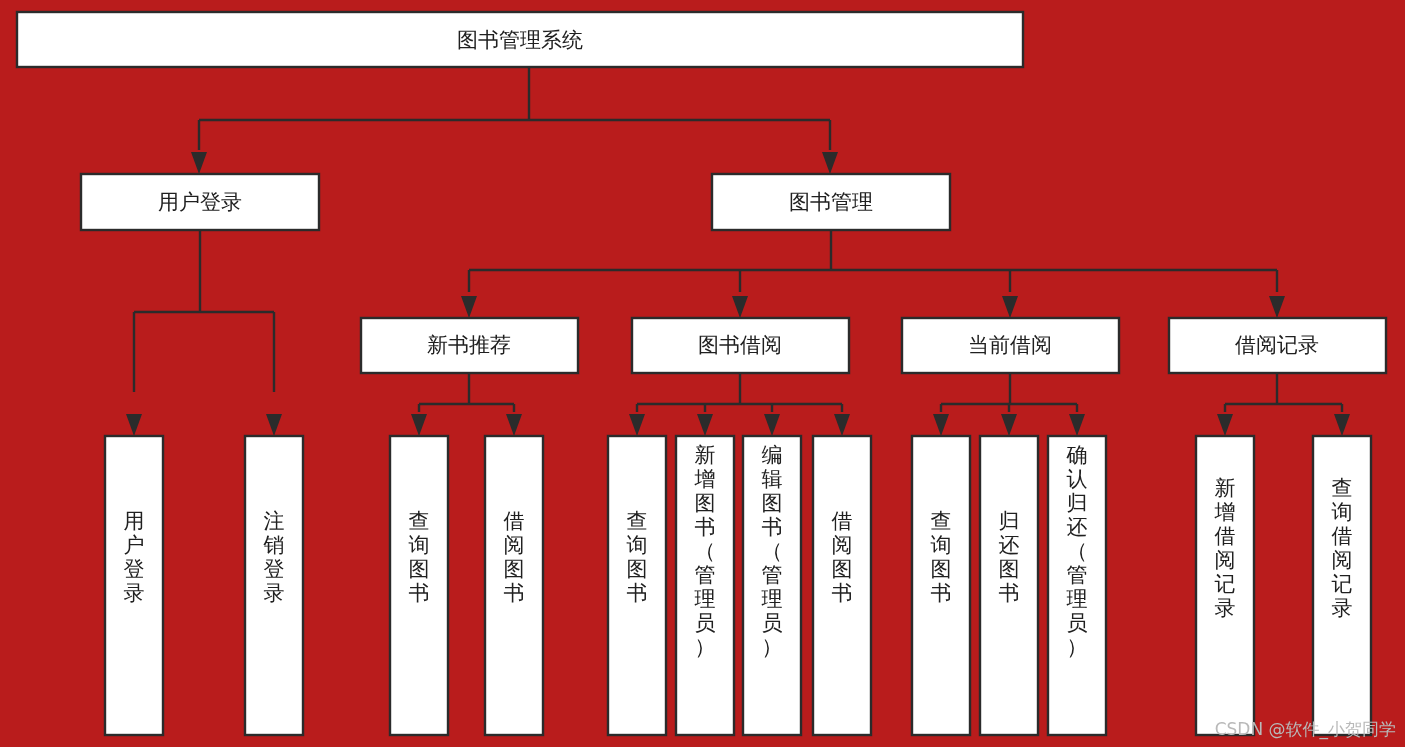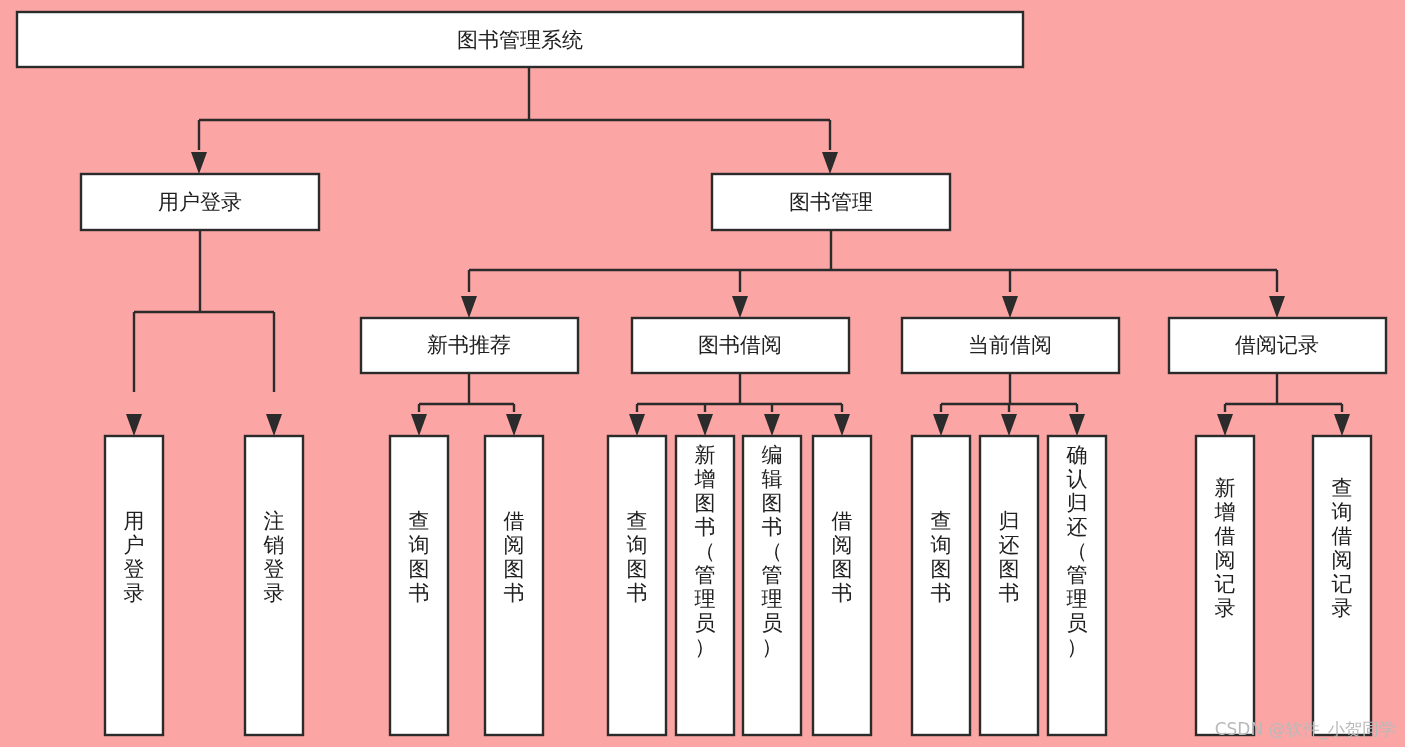--- a/index.html
+++ b/index.html
@@ -10,21 +10,21 @@
   body {
     width: 1405px;
     height: 747px;
     font-family: "DejaVu Sans", "Liberation Sans", sans-serif;
     overflow: hidden;
   }
   #diagram-root {
     position: relative;
     width: 1405px;
     height: 747px;
-    background: #fca5a5;
+    background: #b91c1c;
   }
   svg#tree-svg {
     position: absolute;
     left: 0;
     top: 0;
     width: 1405px;
     height: 747px;
     display: block;
   }
   .node-rect {

